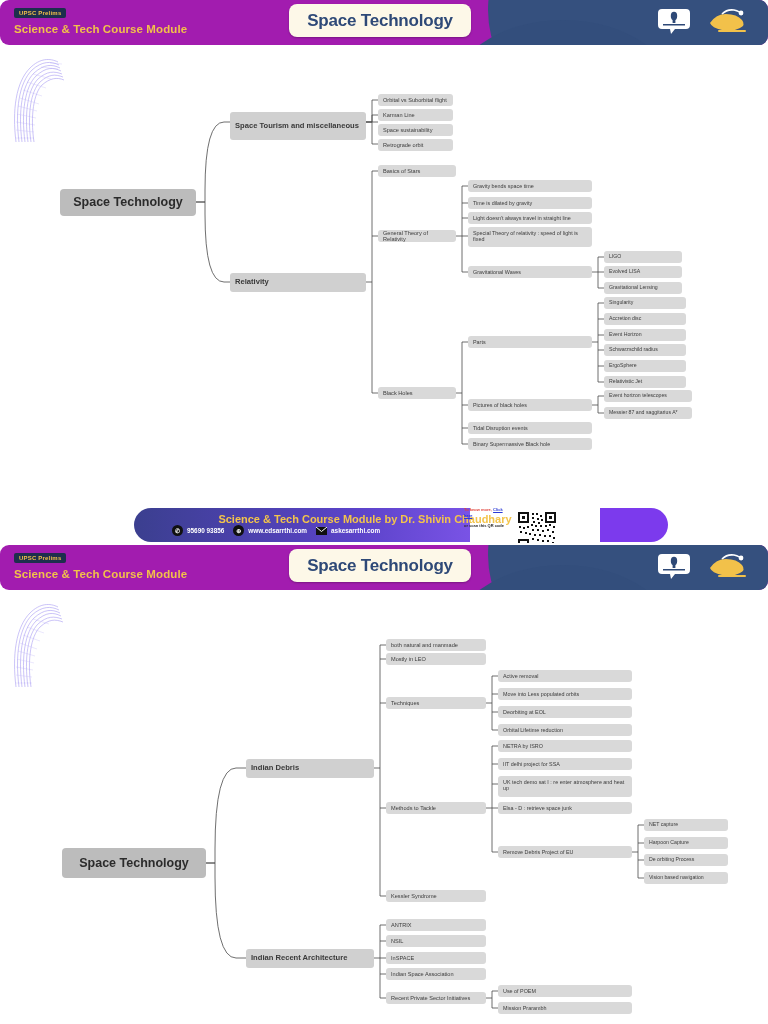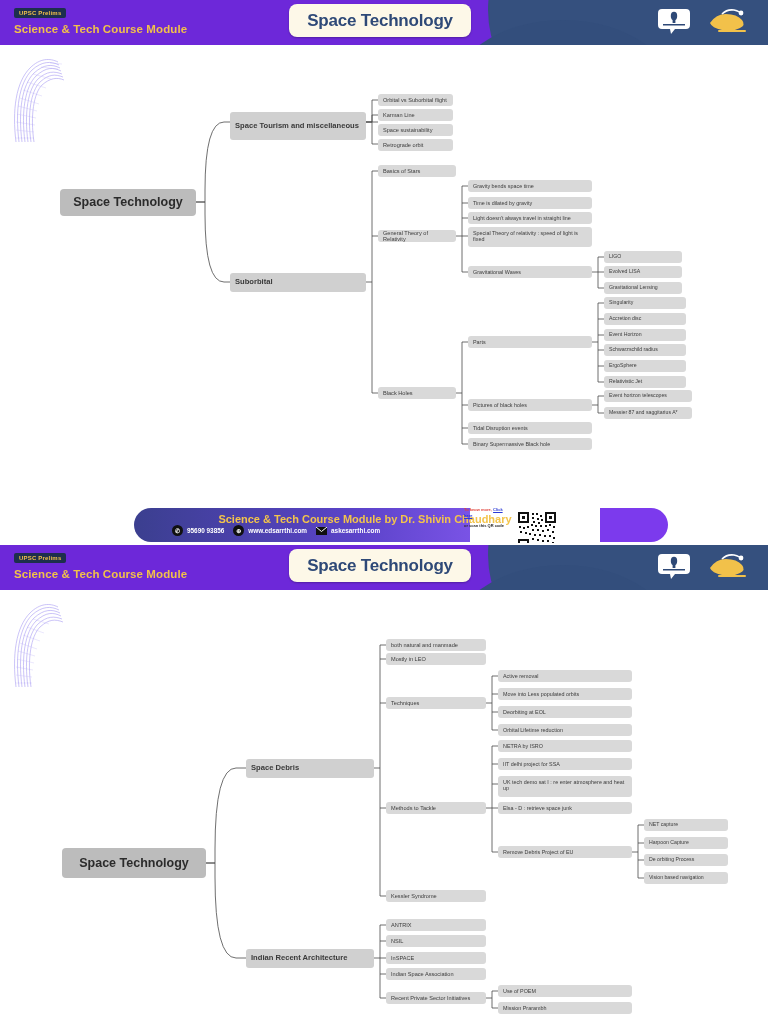--- a/index.html
+++ b/index.html
@@ -3,21 +3,21 @@
 <meta charset="utf-8">
 <style>
   html,body{margin:0;padding:0;background:#ffffff;}
   body{width:768px;height:1024px;font-family:"Liberation Sans",sans-serif;overflow:hidden;position:relative;}
 
   .page{position:absolute;left:0;width:768px;background:#fff;overflow:hidden;}
   #page1{top:0;height:545px;}
   #page2{top:545px;height:479px;}
 
   
-  .hdr{position:absolute;left:0;top:0;width:768px;height:45px;background:#6d28d9;overflow:hidden;}
+  .hdr{position:absolute;left:0;top:0;width:768px;height:45px;background:#a21caf;overflow:hidden;border-radius:9px;}
   .hdr-arc{position:absolute;right:-40px;top:-120px;width:320px;height:260px;border-radius:50%;background:#35507e;}
   .hdr-arc2{position:absolute;right:90px;top:20px;width:230px;height:160px;border-radius:50%;background:#334e7c;}
   .badge{position:absolute;left:14px;top:8px;background:#1d2f4d;color:#f2c14a;font-size:6px;font-weight:bold;
          padding:2px 5px;border-radius:2px;letter-spacing:.2px;}
   .hdr-sub{position:absolute;left:14px;top:23px;color:#f2c14a;font-size:11.5px;font-weight:bold;letter-spacing:.1px;}
   .title-pill{position:absolute;left:289px;top:4px;width:182px;height:33px;background:#fdf8e8;border-radius:8px;
               display:flex;align-items:center;justify-content:center;box-shadow:0 1px 2px rgba(0,0,0,.25);}
   .title-pill span{color:#2e4977;font-size:17px;font-weight:bold;letter-spacing:-.2px;}
   .hdr-logos{position:absolute;right:10px;top:6px;display:flex;align-items:center;gap:14px;}
   .logo-gov{width:36px;height:30px;position:relative;}
@@ -172,21 +172,21 @@
         <path d="M592 405 L598 405"></path>
         <path d="M598 396 L598 413"></path>
         <path d="M598 396 L604 396"></path>
         <path d="M598 413 L604 413"></path>
       </g>
     </svg>
 
     <div class="node root" style="left:60px;top:189px;width:136px;height:27px;">Space Technology</div>
 
     <div class="node l1" style="left:230px;top:112px;width:136px;height:28px;">Space Tourism and miscellaneous</div>
-    <div class="node l1" style="left:230px;top:273px;width:136px;height:19px;">Suborbital</div>
+    <div class="node l1" style="left:230px;top:273px;width:136px;height:19px;">Relativity</div>
 
     <div class="node l2" style="left:378px;top:94px;width:75px;height:12px;">Orbital vs Suborbital flight</div>
     <div class="node l2" style="left:378px;top:109px;width:75px;height:12px;">Karman Line</div>
     <div class="node l2" style="left:378px;top:124px;width:75px;height:12px;">Space sustainability</div>
     <div class="node l2" style="left:378px;top:139px;width:75px;height:12px;">Retrograde orbit</div>
 
     <div class="node l2" style="left:378px;top:165px;width:78px;height:12px;">Basics of Stars</div>
     <div class="node l2" style="left:378px;top:230px;width:78px;height:12px;">General  Theory of Relativity</div>
     <div class="node l2" style="left:378px;top:387px;width:78px;height:12px;">Black Holes</div>
 
@@ -413,21 +413,21 @@
 
         <path d="M486 453 L492 453"></path>
         <path d="M492 446 L492 463"></path>
         <path d="M492 446 L498 446"></path>
         <path d="M492 463 L498 463"></path>
       </g>
     </svg>
 
     <div class="node root" style="left:62px;top:303px;width:144px;height:30px;">Space Technology</div>
 
-    <div class="node l1" style="left:246px;top:214px;width:128px;height:19px;">Space Debris</div>
+    <div class="node l1" style="left:246px;top:214px;width:128px;height:19px;">Indian Debris</div>
     <div class="node l1" style="left:246px;top:404px;width:128px;height:19px;">Indian Recent Architecture</div>
 
     <div class="node l2" style="left:386px;top:94px;width:100px;height:12px;">both natural and manmade</div>
     <div class="node l2" style="left:386px;top:108px;width:100px;height:12px;">Mostly in LEO</div>
     <div class="node l2" style="left:386px;top:152px;width:100px;height:12px;">Techniques</div>
     <div class="node l2" style="left:386px;top:257px;width:100px;height:12px;">Methods to Tackle</div>
     <div class="node l2" style="left:386px;top:345px;width:100px;height:12px;">Kessler Syndrome</div>
 
     <div class="node l3" style="left:498px;top:125px;width:134px;height:12px;">Active removal</div>
     <div class="node l3" style="left:498px;top:143px;width:134px;height:12px;">Move into Less populated orbits</div>

